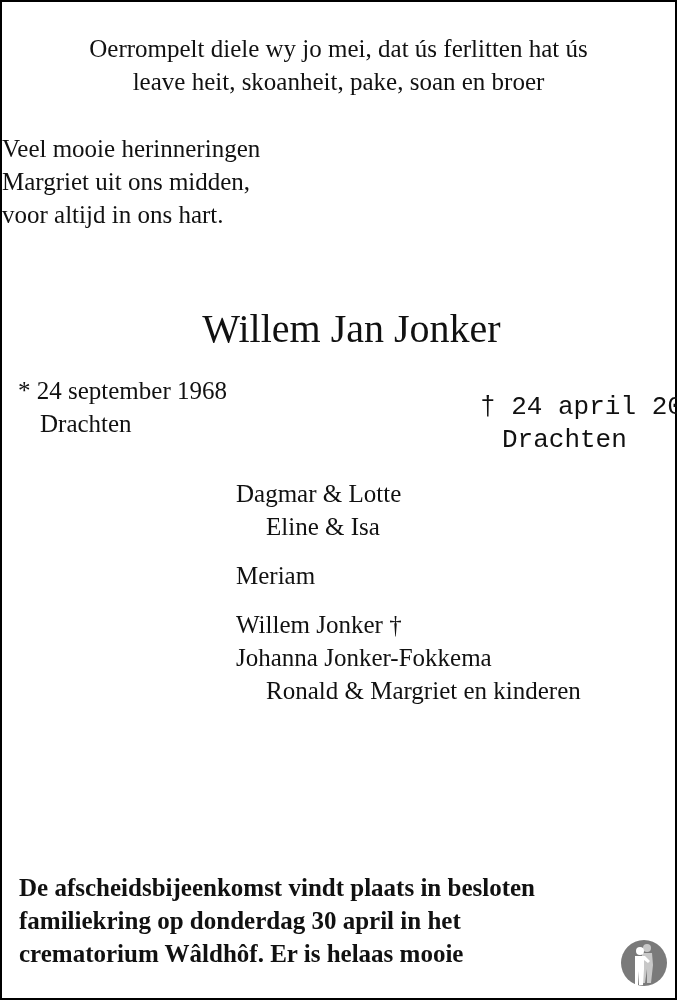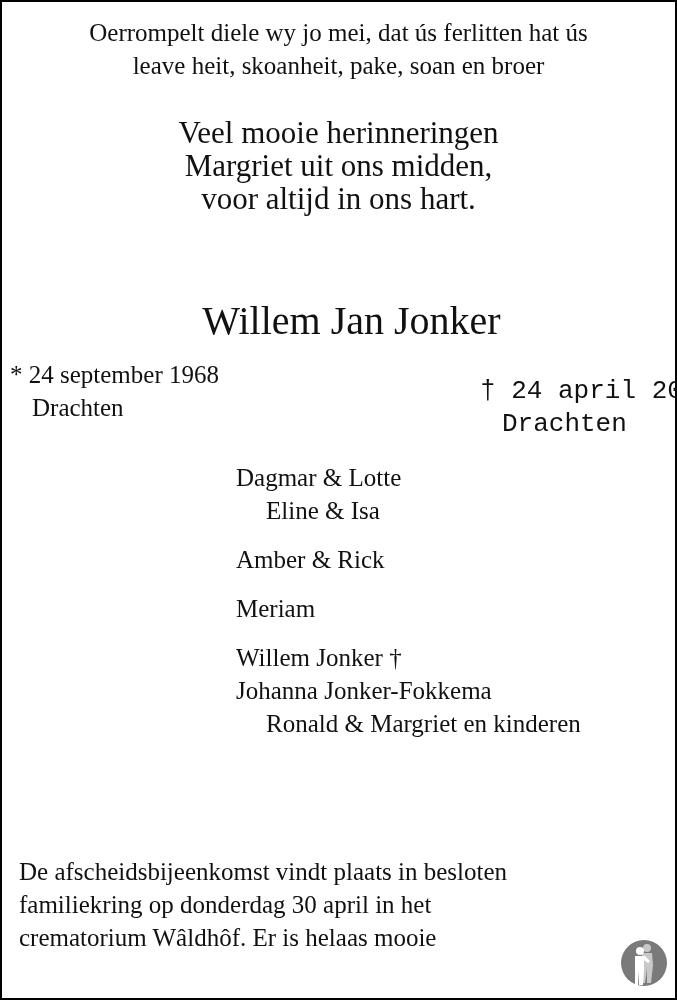--- a/index.html
+++ b/index.html
@@ -6,32 +6,32 @@
     body { width: 677px; height: 1000px; overflow: hidden; }
     .card {
       position: relative;
       box-sizing: border-box;
       width: 677px; height: 1000px;
       border: 2px solid #000;
       background: #fff;
       color: #111;
       font-family: "Liberation Serif", "DejaVu Serif", serif;
     }
-    .abs { position: absolute; white-space: nowrap; }
+    .abs { position: absolute; white-space: nowrap; margin-top: 16px; }
     .intro { left: 0; right: 0; text-align: center; font-size: 25px; line-height: 33px; top: 14px; }
-    .poem { left: 0; right: 0; text-align: center; font-size: 31px; line-height: 33px; top: 114px; }
-    .name { left: 0; right: 0; text-align: center; font-size: 40px; line-height: 46px; top: 296px; padding-left: 26px; }
-    .birth { left: 8px; top: 356px; font-size: 25px; line-height: 33px; }
+    .poem { left: 0; right: 0; text-align: left; font-size: 25px; line-height: 33px; top: 114px; }
+    .name { left: 0; right: 0; text-align: center; font-size: 40px; line-height: 46px; top: 288px; padding-left: 26px; }
+    .birth { left: 16px; top: 356px; font-size: 25px; line-height: 33px; }
     .birth .place { padding-left: 22px; }
     .death { left: 478px; top: 373px; font-size: 26px; line-height: 33px; font-family: Liberation Mono, monospace; }
     .death .place { padding-left: 22px; }
     .family { left: 234px; top: 459px; font-size: 25px; line-height: 33px; font-family: Liberation Serif, serif; }
     .family .grp { margin-bottom: 16px; }
     .family .ind { padding-left: 30px; }
-    .closing { left: 17px; top: 853px; font-size: 25px; line-height: 33px; }
+    .closing { left: 17px; top: 853px; font-size: 25px; line-height: 33px; font-weight: bold; }
     .logo { position: absolute; left: 618px; top: 937px; width: 48px; height: 48px; }
   </style>
 </head>
 <body>
 
 <div class="card">
 
   <div class="abs intro">
     <div>Oerrompelt diele wy jo mei, dat ús ferlitten hat ús</div>
     <div>leave heit, skoanheit, pake, soan en broer</div>
@@ -54,23 +54,20 @@
     <div>† 24 april 2020</div>
     <div class="place">Drachten</div>
   </div>
 
   <div class="abs family">
     <div class="grp">
       <div>Dagmar &amp; Lotte</div>
       <div class="ind">Eline &amp; Isa</div>
     </div>
     <div class="grp">
-      <div>Amber &amp; Rick</div>
-    </div>
-    <div class="grp">
       <div>Meriam</div>
     </div>
     <div class="grp">
       <div>Willem Jonker †</div>
       <div>Johanna Jonker-Fokkema</div>
       <div class="ind">Ronald &amp; Margriet en kinderen</div>
     </div>
   </div>
 
   <div class="abs closing">

